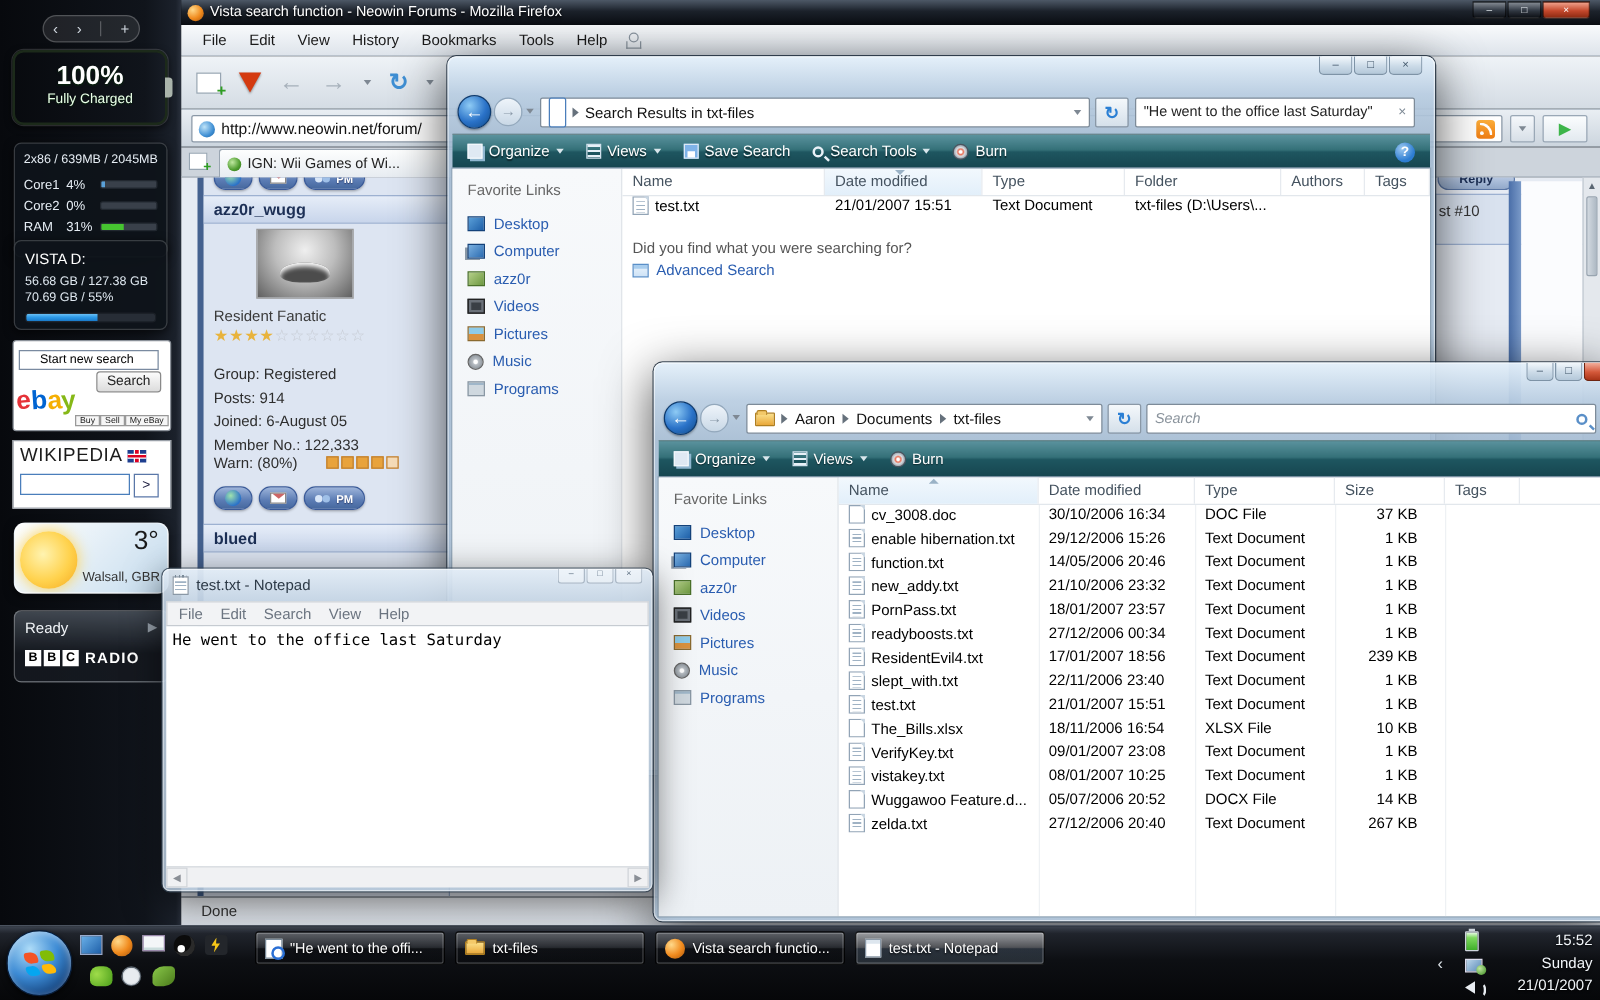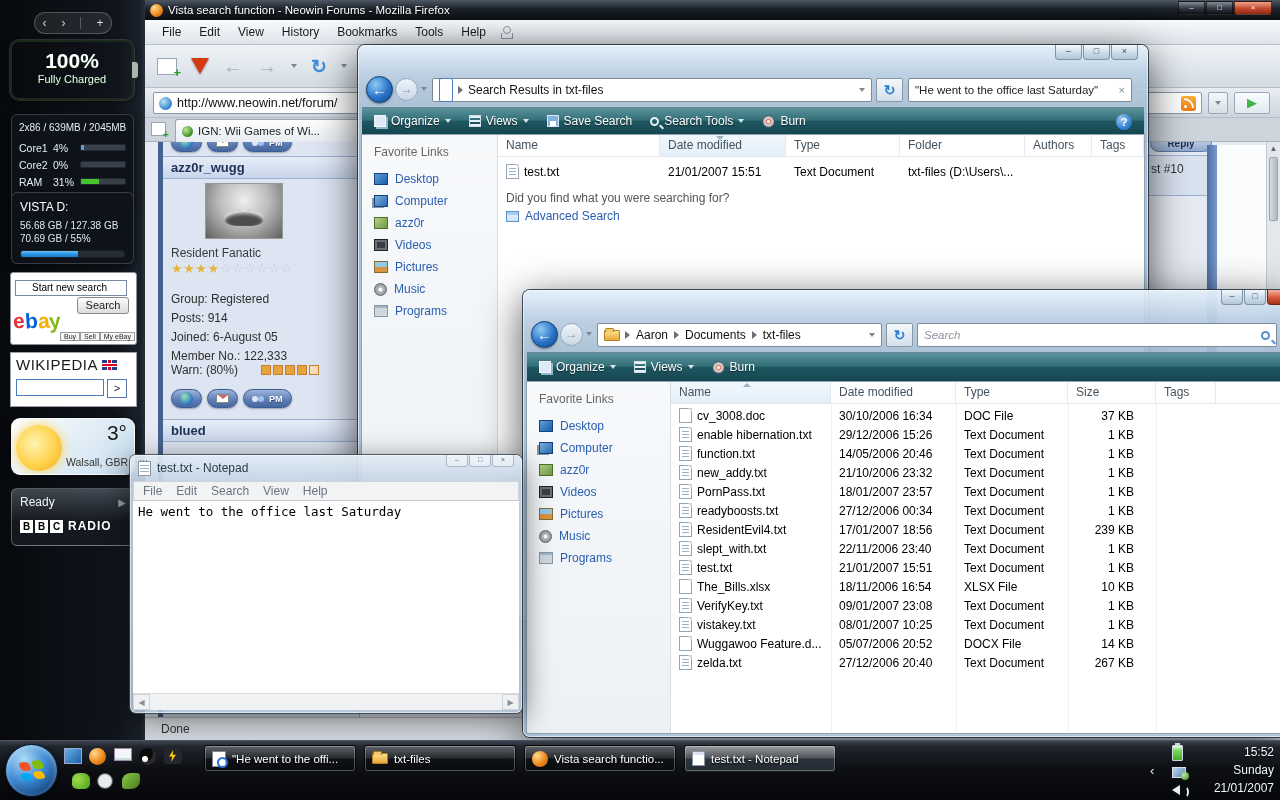--- a/index.html
+++ b/index.html
@@ -153,21 +153,21 @@
   .sidepanel{background:linear-gradient(180deg,#f7f9fb,#edf1f5);border-right:1px solid #d8dde3;flex:0 0 auto;}
   .favtitle{font-size:12px;color:#666;margin:10px 0 9px 12px;}
   .fav-item{display:flex;align-items:center;gap:7px;height:22px;padding-left:12px;}
   .fav-item .fl{font-size:12px;color:#2a5db0;}
   .filemain{flex:1;position:relative;background:#fff;}
   .colhead{display:flex;height:22px;border-bottom:1px solid #e2e7ec;position:relative;}
   .col-h{font-size:12px;color:#44525f;padding:3px 0 0 8px;border-right:1px solid #e6eaef;position:relative;white-space:nowrap;overflow:hidden;}
   .col-h.sorted{background:linear-gradient(180deg,#f2f8fd,#e2effa);}
   .sortmark-up{position:absolute;top:1px;left:45%;width:0;height:0;border-left:4px solid transparent;border-right:4px solid transparent;border-bottom:4px solid #9ab2c6;}
   .sortmark-down{position:absolute;top:1px;left:45%;width:0;height:0;border-left:4px solid transparent;border-right:4px solid transparent;border-top:4px solid #9ab2c6;}
-  .frow{display:flex;align-items:flex-end;}
+  .frow{display:flex;align-items:flex-start;}
   .fcell{font-size:12px;color:#000;padding-left:8px;white-space:nowrap;overflow:hidden;display:flex;align-items:center;gap:5px;flex:0 0 auto;}
   .fcell.rt{justify-content:flex-end;padding-right:22px;}
   .colrule{position:absolute;top:22px;bottom:0;width:1px;background:#eef1f4;}
   .prompt-line{font-size:12px;color:#555;}
   .adv-link{display:flex;align-items:center;gap:6px;margin-top:4px;}
   .adv-link .al{font-size:12px;color:#2a5db0;}
   .adv-ico{width:13px;height:11px;border:1px solid #5a8fc8;background:linear-gradient(180deg,#eaf3fc,#cfe3f6);box-shadow:inset 0 3px 0 #a8cdee;}
 
   
   .icon-doc{width:13px;height:15px;background:#fff;border:1px solid #92a4b6;position:relative;flex:0 0 auto;}

